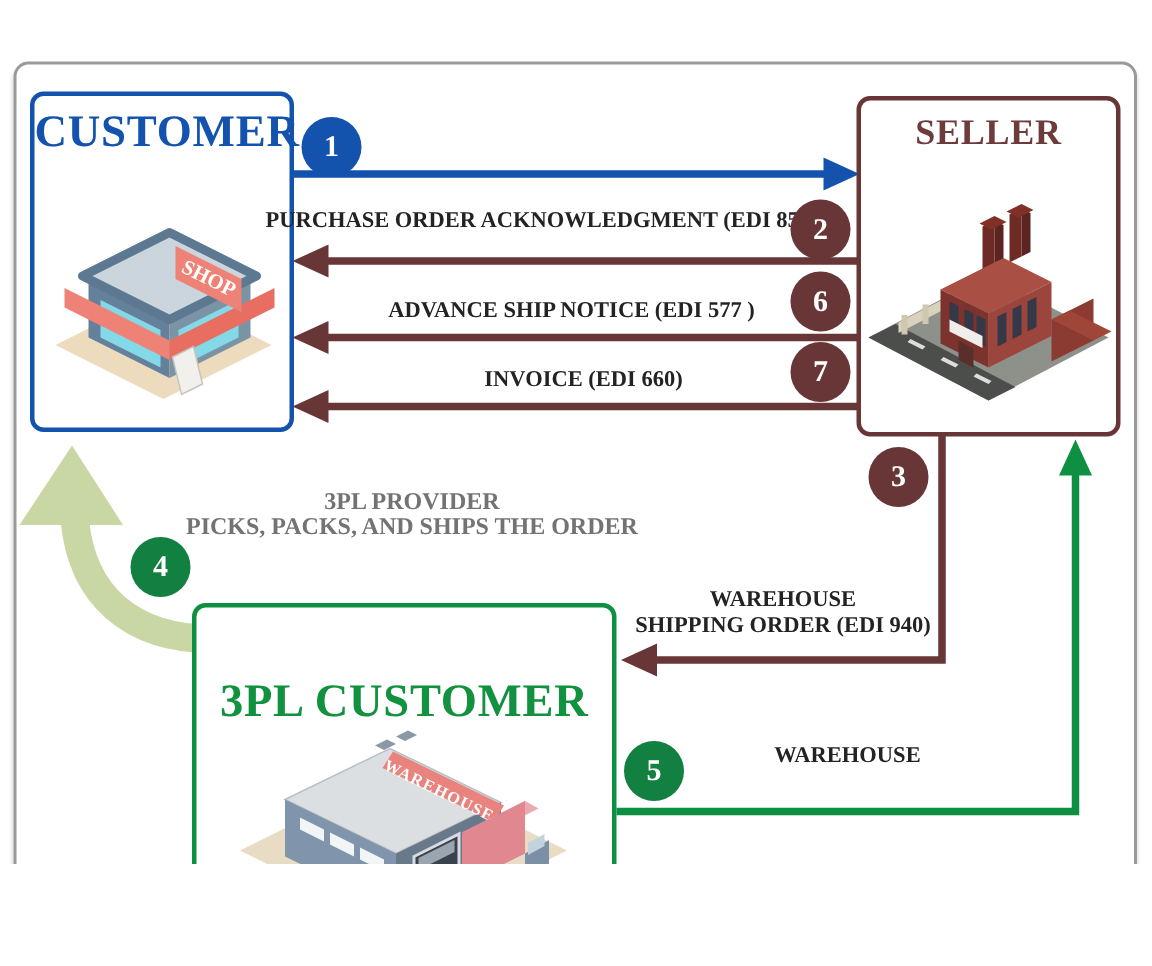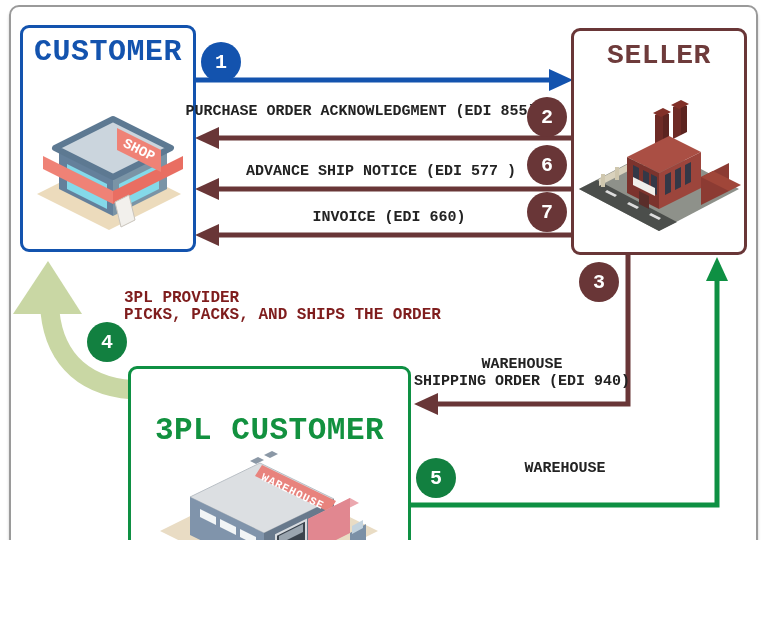--- a/index.html
+++ b/index.html
@@ -1,49 +1,49 @@
 <!DOCTYPE html>
 <html><head>
 <meta charset="utf-8">
 <style>
   * { box-sizing: border-box; margin: 0; padding: 0; }
   html,body { background:#ffffff; }
   .stage {
     position: relative; width: 768px; height: 540px;
-    background:#fff; font-family:Liberation Mono, monospace; overflow:hidden;
+    background:#fff; font-family:Liberation Serif, serif; overflow:hidden;margin-top:36px;
   }
   .frame {
     position:absolute; left:9px; top:5px; width:749px; height:627px;
     border:2px solid #9a9a9a; border-radius:10px;
     box-shadow:0 3px 3px rgba(0,0,0,.22); background:transparent;
   }
   .wires { position:absolute; left:0; top:0; }
   .entity { position:absolute; background:#fff; border-radius:9px; }
   .entity .title { position:absolute; left:0; width:100%; text-align:center; font-weight:800; letter-spacing:.5px; white-space:nowrap; }
   .entity svg { position:absolute; }
   .customer { left:20px; top:25px; width:176px; height:227px; border:3px solid #1353ae; }
   .customer .title { top:7px;  font-size:30px; color:#1353ae; }
   .seller   { left:571px; top:28px; width:176px; height:227px; border:3px solid #693637; }
-  .seller .title { top:9px; font-size:28px; color:#6e3b3b; }
+  .seller .title { top:9px; font-size:24px; color:#6e3b3b; }
   .wh       { left:128px; top:366px; width:283px; height:222px; border:3px solid #0e9043; }
   .wh .title { top:44px; font-size:31px; color:#12913f; }
   .badge {
     position:absolute; width:40px; height:40px; border-radius:50%;
     color:#fff; font-size:20px; font-weight:700;
     display:flex; align-items:center; justify-content:center; z-index:5;
   }
   .badge.blue  { background:#1353ae; }
   .badge.maroon{ background:#693637; }
   .badge.green { background:#128040; }
   .flow-label {
     position:absolute; transform:translateX(-50%);
     white-space:nowrap; font-weight:700; font-size:15px; line-height:17px;
     color:#232323; text-align:center; z-index:4;
   }
-  .flow-label.green-text { transform:none; text-align:left; color:#7f1d1d; font-size:16px; }
+  .flow-label.green-text { transform:none; text-align:center; color:#737373; font-size:16px; }
 </style>
 </head>
 <body>
 
 <div class="stage">
 
   <div class="frame"></div>
 
   <svg class="wires" width="768" height="644" viewBox="0 0 768 644">
 

